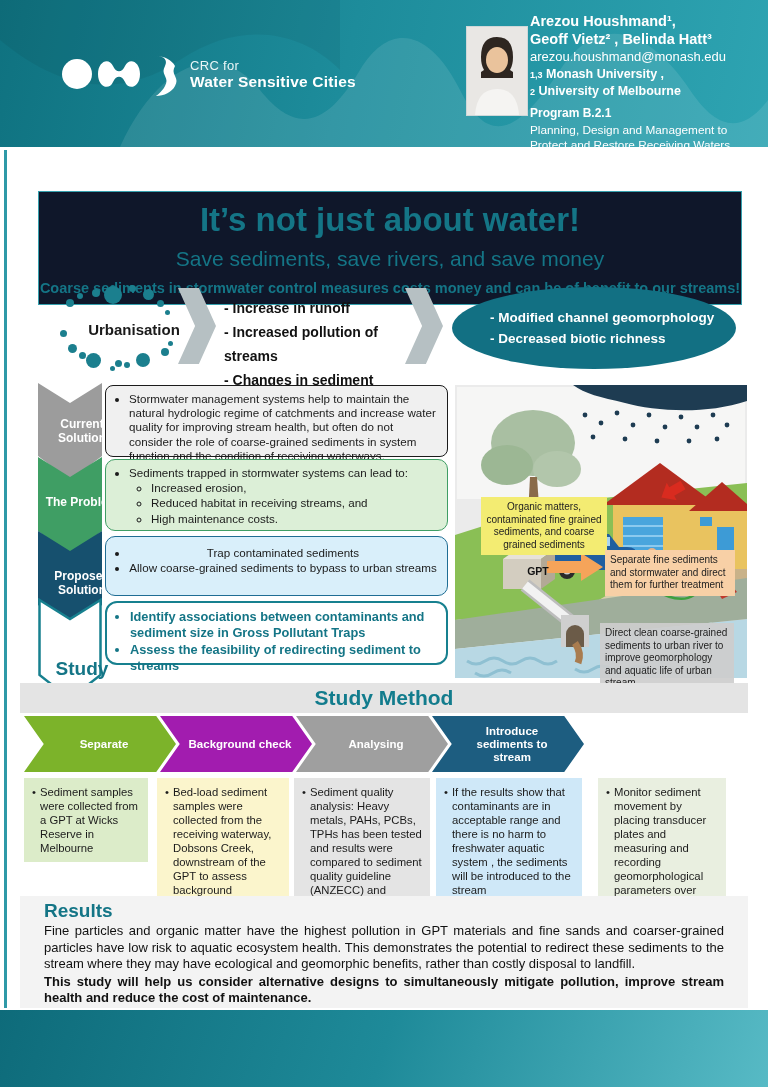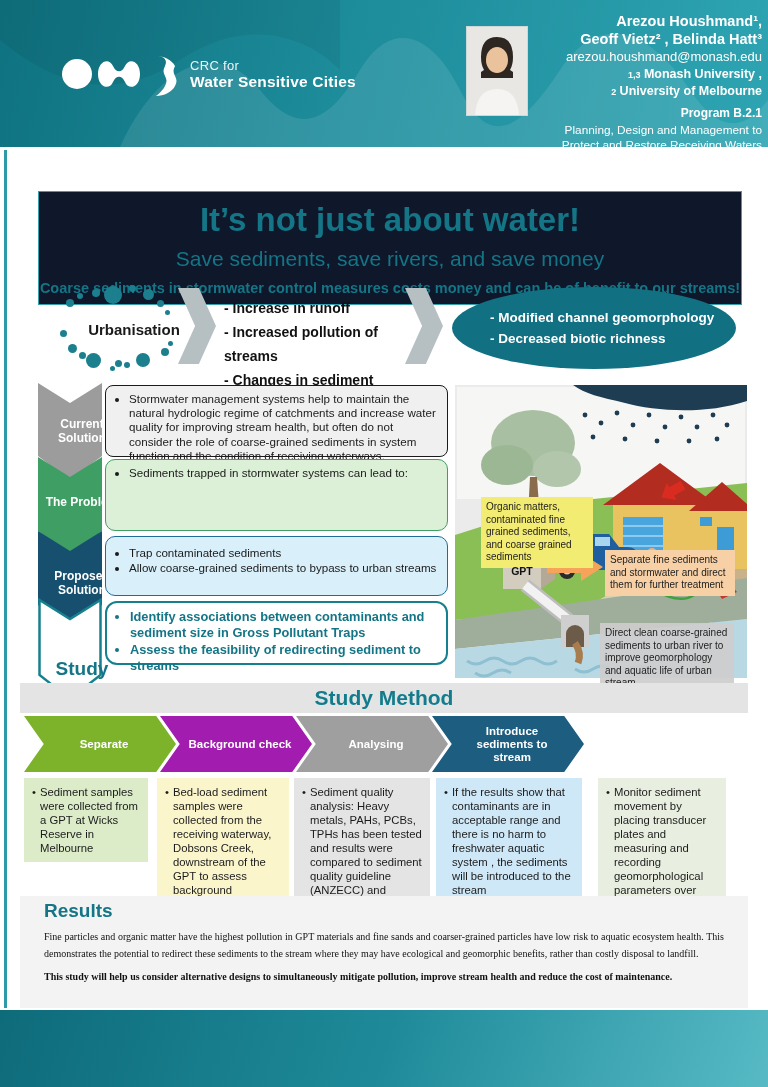--- a/index.html
+++ b/index.html
@@ -9,21 +9,21 @@
 
   
   .header{left:0;top:0;width:768px;height:147px;
     background:linear-gradient(103deg,#0f7280 0%,#1d8c9b 45%,#2ea4b2 100%);}
   .header svg.waves{position:absolute;left:0;top:0;}
   .brand{left:60px;top:52px;display:flex;align-items:center;gap:12px;}
   .brand-small{color:#eaf6f7;font-size:13px;font-weight:400;letter-spacing:.3px;}
   .brand-big{color:#ffffff;font-size:15.5px;font-weight:bold;letter-spacing:.2px;}
   .photo{left:466px;top:26px;width:60px;height:88px;background:#e3e3e3;
     border:1px solid #cfd8d9;overflow:hidden;}
-  .authors{right:6px;top:12px;width:232px;text-align:right;color:#fff;}
+  .authors{right:6px;top:12px;width:232px;text-align:left;color:#fff;}
   .authors .a1{font-size:14.5px;font-weight:bold;line-height:18px;}
   .authors .email{font-size:13px;line-height:18px;font-weight:400;}
   .authors .affil{font-size:12.5px;font-weight:bold;line-height:16px;}
   .authors .affil .pre{font-size:9px;vertical-align:baseline;}
   .authors .prog{font-size:12px;font-weight:bold;margin-top:6px;}
   .authors .progdesc{font-size:11.8px;line-height:15px;margin-top:3px;}
 
   .left-line{left:4px;top:150px;width:3px;height:858px;background:#2f99a7;}
 
   
@@ -59,24 +59,24 @@
   .pbox ul{margin:0;padding-left:13px;}
   .pbox li{margin:0 0 1px 0;}
   .pbox ul ul{padding-left:22px;}
   .aimbox{color:#147586;font-size:12.8px;line-height:16px;font-weight:600;}
 
   
   .illus{left:455px;top:385px;width:292px;height:293px;}
   .illus svg{position:absolute;left:0;top:0;}
   .ilabel{position:absolute;box-sizing:border-box;padding:4px 5px;font-size:10px;
     line-height:12.5px;color:#222;}
-  .ilabel.organic{left:26px;top:112px;width:112px;background:#f3ec72;}
+  .ilabel.organic{left:26px;top:112px;width:126px;background:#f3ec72;text-align:center;}
   .ilabel.separate{left:150px;top:165px;width:130px;background:#f8d0a6;}
   .ilabel.direct{left:145px;top:238px;width:134px;background:rgba(205,205,205,.92);}
-  .gpt-tag{position:absolute;left:48px;top:180px;width:38px;text-align:center;
+  .gpt-tag{position:absolute;left:64px;top:180px;width:38px;text-align:center;
     font-size:10.5px;font-weight:bold;color:#111;}
 
   
   .sm-band{left:20px;top:683px;width:728px;height:30px;background:#e4e4e4;
     display:flex;align-items:center;justify-content:center;}
   .sm-band .t{color:#127c8d;font-size:21px;font-weight:bold;}
   .sm-chevs{left:24px;top:716px;display:flex;}
   .m-chev{width:152px;height:56px;margin-left:-16px;display:flex;align-items:center;
     justify-content:center;text-align:center;color:#fff;font-size:11.5px;
     font-weight:bold;line-height:13px;box-sizing:border-box;padding:3px 18px 3px 26px;
@@ -84,21 +84,21 @@
   .m-chev:first-child{margin-left:0;}
   .mbox{position:absolute;top:778px;box-sizing:border-box;padding:7px 8px;
     font-size:11.3px;line-height:14px;color:#1b1b1b;}
   .mbox .b{display:flex;}
   .mbox .b .bu{margin-right:4px;}
 
   
   .results{left:20px;top:896px;width:728px;height:112px;background:#f3f3f3;
     box-sizing:border-box;padding:4px 24px;}
   .results h2{margin:0;color:#147586;font-size:19px;font-weight:bold;}
-  .results p{margin:7px 0 0 0;font-size:10px;line-height:16.5px;text-align:justify;font-family:Liberation Serif, serif;}
+  .results p{margin:1px 0 0 0;font-size:13px;line-height:16.5px;text-align:justify;}
   .results p.bold{font-weight:bold;}
 
   
   .footer{left:0;top:1010px;width:768px;height:77px;
     background:linear-gradient(108deg,#0e6b7a 0%,#1e8a99 50%,#57bac5 100%);}
 </style>
 </head>
 <body>
 
 <div class="abs header">
@@ -208,23 +208,28 @@
 </div>
 
 <div class="abs pbox" style="top: 385px; height: 72px; border: 1.5px solid; background: rgb(240, 240, 240);">
   <ul style="border-color:inherit;">
       <li>Stormwater management systems help to maintain the natural hydrologic regime of catchments and increase water quality for improving stream health, but often do not consider the role of coarse-grained sediments in system function and the condition of receiving waterways.</li>
     </ul>
 </div>
 <div class="abs pbox" style="top: 459px; height: 72px; border: 1.5px solid rgb(63, 158, 100); border-radius: 10px; background: rgb(220, 239, 215);">
   <ul>
     <li>Sediments trapped in stormwater systems can lead to:</li>
+    <ul>
+      <li>Increased erosion,</li>
+      <li>Reduced habitat in receiving streams, and</li>
+      <li>High maintenance costs.</li>
+    </ul>
   </ul>
 </div>
-<div class="abs pbox" style="top: 536px; height: 60px; border: 1.5px solid rgb(31, 109, 148); border-radius: 10px; padding-top: 9px; background: rgb(217, 239, 250);">
+<div class="abs pbox" style="top: 536px; height: 60px; border: 1.5px solid rgb(31, 109, 148); border-radius: 10px; padding-top: 9px; background: rgb(217, 239, 250); text-align: center;">
   <ul>
     <li>Trap contaminated sediments</li>
     <li>Allow coarse-grained sediments to bypass to urban streams</li>
   </ul>
 </div>
 <div class="abs pbox aimbox" style="top: 601px; height: 64px; border: 2px solid rgb(23, 128, 143); border-radius: 12px; background: rgb(255, 255, 255);">
   <ul>
     <li>Identify associations between contaminants and sediment size in Gross Pollutant Traps</li>
     <li>Assess the feasibility of redirecting sediment to streams</li>
   </ul>

